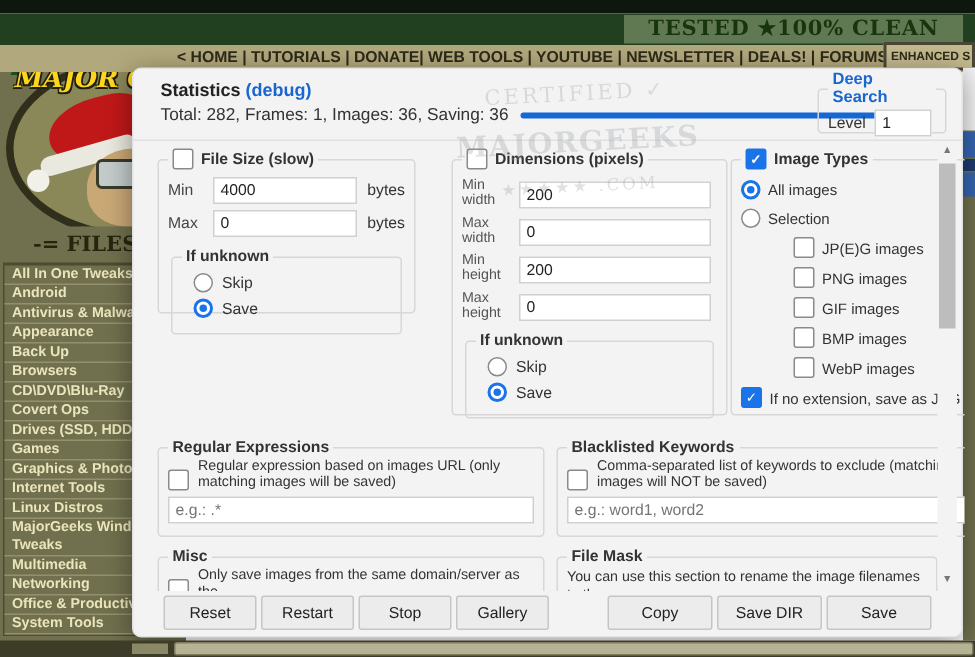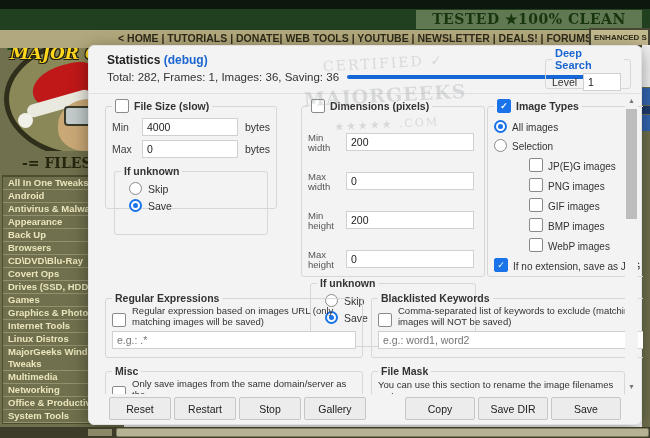--- a/index.html
+++ b/index.html
@@ -80,25 +80,25 @@
   .rb{width:13px;height:13px;border:1px solid #8a8a8a;border-radius:50%;background:#fff;flex:none;
       box-sizing:border-box;display:flex;align-items:center;justify-content:center;cursor:pointer;}
   .rb.on{border:2px solid #1a73e8;}
   .rb.on::after{content:"";width:5px;height:5px;border-radius:50%;background:#1a73e8;}
   
   #fs-filesize{left:16px;top:5px;width:172px;height:110px;}
   .frow{display:flex;align-items:center;gap:6px;margin-top:4px;font-size:10.5px;color:#444;}
   .frow .lbl{width:24px;flex:none;}
   .frow input{width:96px;}
   .frow .unit{margin-left:auto;color:#333;}
-  fieldset.inner{margin:7px 2px 12px;padding-bottom:20px;}
+  fieldset.inner{margin:7px 2px 12px;padding-bottom:8px;}
   .rrow{display:flex;align-items:center;gap:6px;margin:4px 0 2px 8px;font-size:10.5px;color:#333;cursor:pointer;}
   
   #fs-dimensions{left:212px;top:5px;width:184px;height:178px;}
-  .drow{display:flex;align-items:flex-start;gap:4px;margin-top:19px;}
+  .drow{display:flex;align-items:flex-end;gap:4px;margin-top:5px;}
   .dlabel{width:34px;flex:none;font-size:9.5px;color:#555;line-height:10px;}
   .drow input{width:128px;}
   
   #fs-imagetypes{left:398px;top:5px;width:138px;height:178px;}
   .itrow{display:flex;align-items:flex-end;gap:5px;margin-top:6px;font-size:10px;color:#333;
          white-space:nowrap;cursor:pointer;}
   .itrow.indent{margin-left:14px;padding-left:21px;}
   
   #fs-regex{left:16px;top:198px;width:258px;height:66px;}
   #fs-blacklist{left:282px;top:198px;width:294px;height:66px;}

